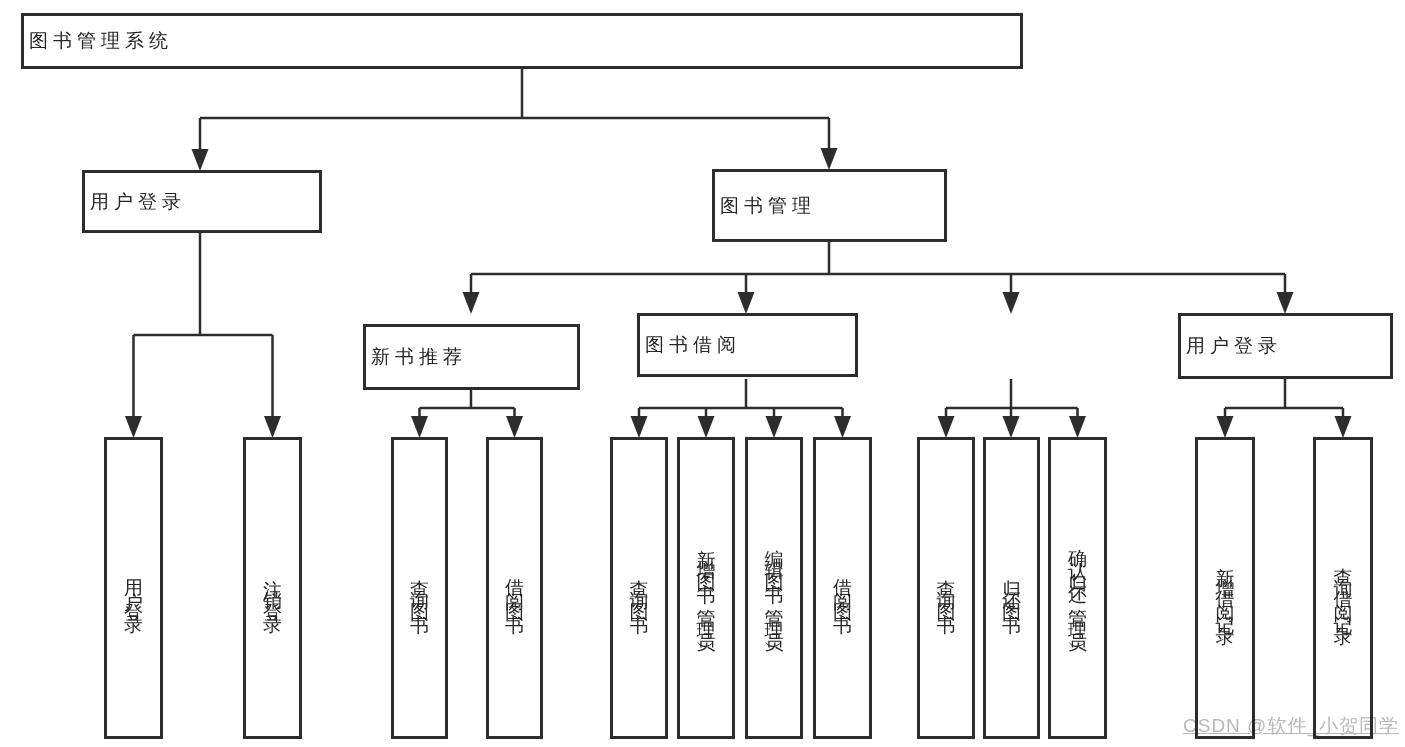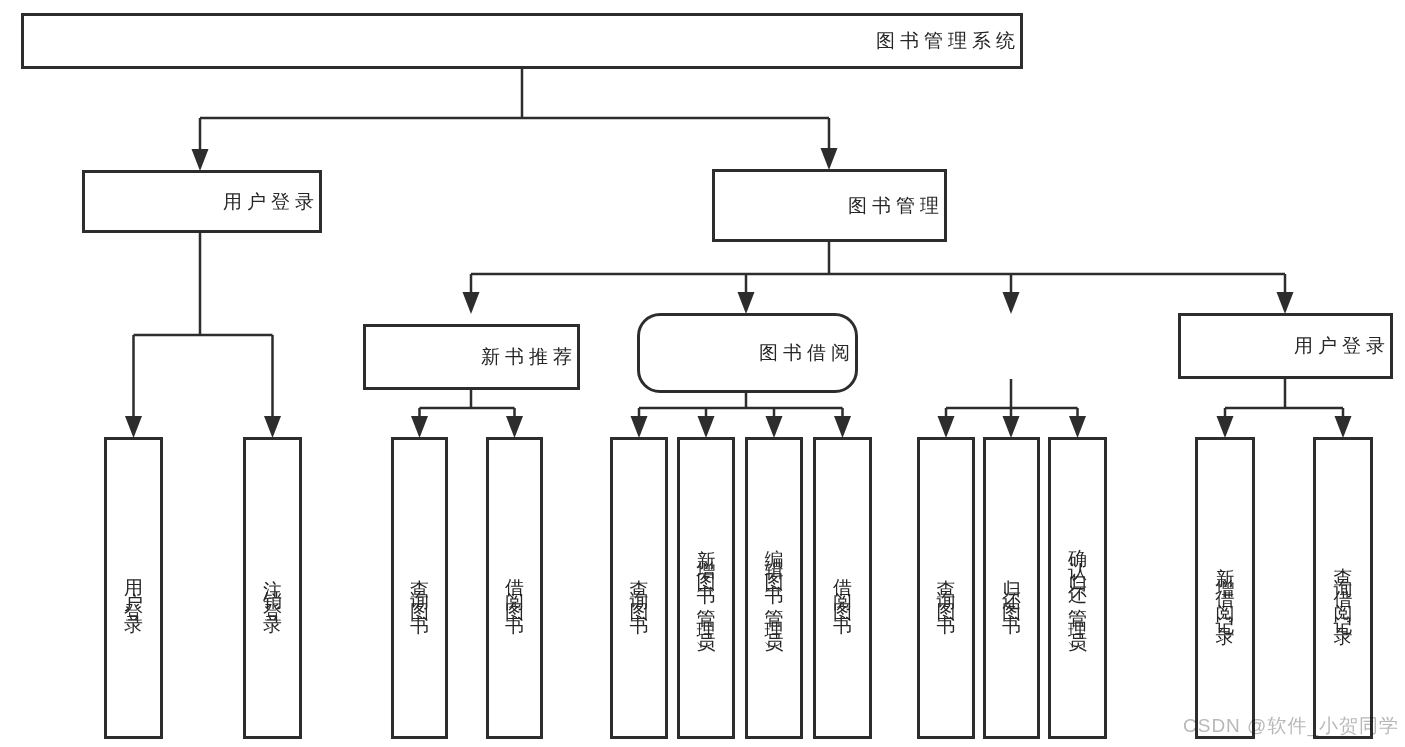--- a/index.html
+++ b/index.html
@@ -22,21 +22,21 @@
     width: 1405px;
     height: 747px;
   }
   .node {
     position: absolute;
     box-sizing: border-box;
     background: #ffffff;
     border: 3px solid #2d2d2d;
     display: flex;
     align-items: center;
-    justify-content: flex-end;
+    justify-content: flex-start;
     color: #262626;
     font-size: 19px;
     letter-spacing: 5px;
     text-indent: 5px;
     white-space: nowrap;
   }
   .vnode {
     position: absolute;
     box-sizing: border-box;
     background: #ffffff;
@@ -55,20 +55,21 @@
   }
   .watermark {
     position: absolute;
     left: 1183px;
     top: 713px;
     font-size: 19px;
     letter-spacing: 1px;
     color: #b8b8b8;
     mix-blend-mode: multiply;
     white-space: nowrap;
+    text-decoration: underline;
   }
 </style>
 </head>
 <body>
 
 <div class="canvas">
 
   <svg class="connectors" viewBox="0 0 1405 747" xmlns="http://www.w3.org/2000/svg">
     <g stroke="#2d2d2d" stroke-width="2.5" fill="none">
 
@@ -119,21 +120,21 @@
   <div class="node" style="left:82px; top:170px; width:240px; height:63px;">
     <span>用户登录</span>
   </div>
   <div class="node" style="left:712px; top:169px; width:235px; height:73px;">
     <span>图书管理</span>
   </div>
 
   <div class="node" style="left:363px; top:324px; width:217px; height:66px;">
     <span>新书推荐</span>
   </div>
-  <div class="node" style="left:637px; top:313px; width:221px; height:80px;border-radius:23px;">
+  <div class="node" style="left:637px; top:313px; width:221px; height:64px;">
     <span>图书借阅</span>
   </div>
   <div class="node" style="left:1178px; top:313px; width:215px; height:66px;">
     <span>用户登录</span>
   </div>
 
   <div class="vnode" style="left:104px; top:437px; width:59px; height:302px;">
     <span class="vtext">用户登录</span>
   </div>
   <div class="vnode" style="left:243px; top:437px; width:59px; height:302px;">

